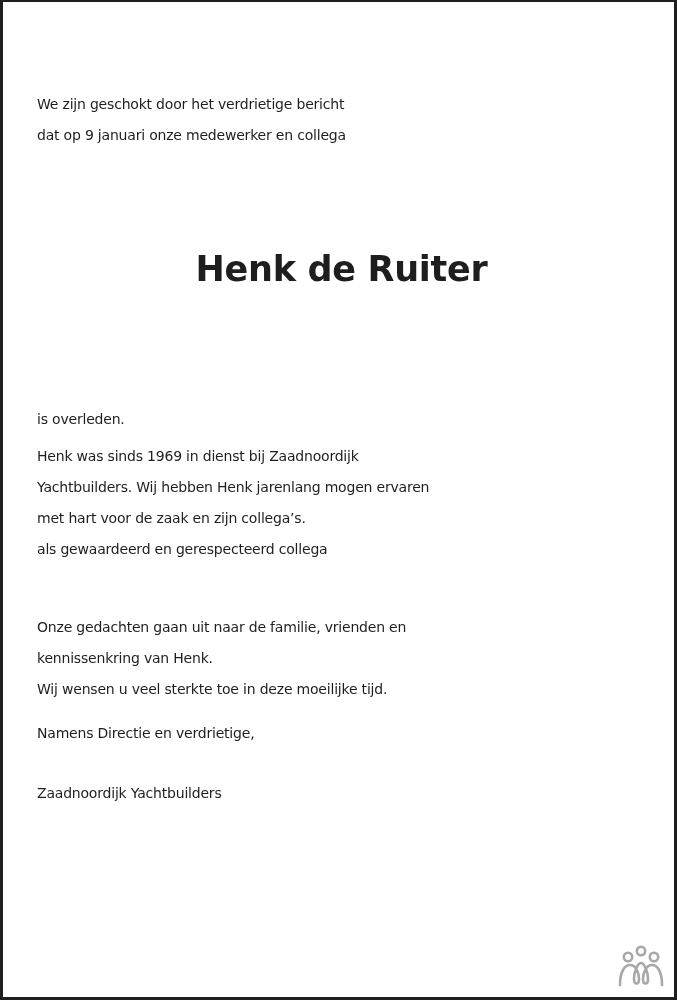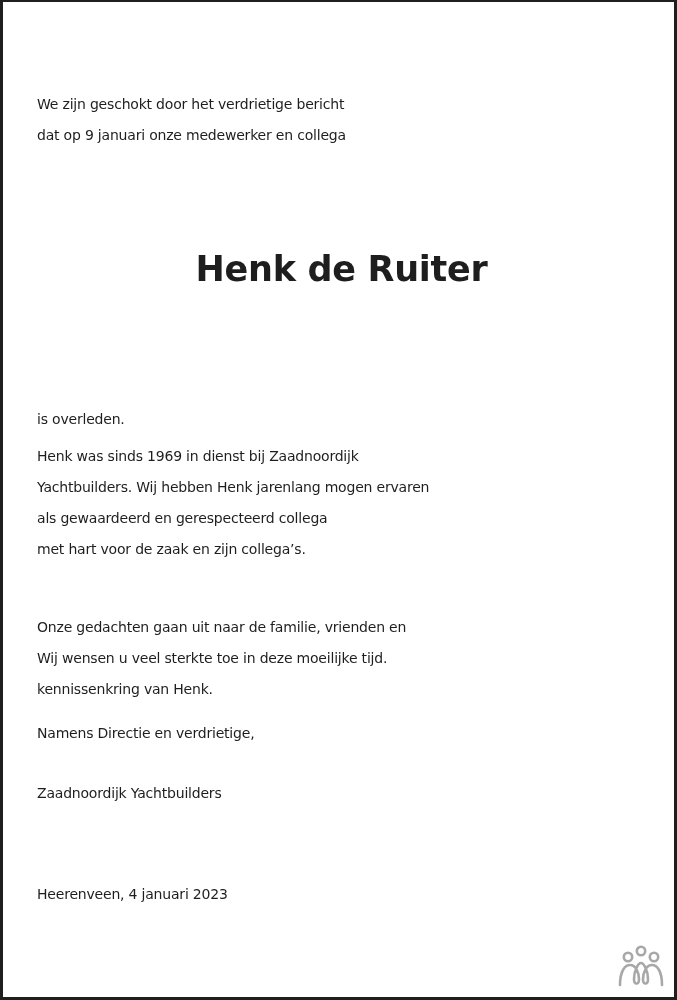--- a/index.html
+++ b/index.html
@@ -72,41 +72,38 @@
 
   <div class="name">Henk de Ruiter</div>
 
   <div class="text" style="top:378px;margin-top:24px;">
     <span class="line">is overleden.</span>
   </div>
 
   <div class="text" style="top:439px;">
     <span class="line">Henk was sinds 1969 in dienst bij Zaadnoordijk</span>
     <span class="line">Yachtbuilders. Wij hebben Henk jarenlang mogen ervaren</span>
+    <span class="line">met hart voor de zaak en zijn collega’s.</span>
     <span class="line">als gewaardeerd en gerespecteerd collega</span>
-    <span class="line">met hart voor de zaak en zijn collega’s.</span>
   </div>
 
   <div class="text" style="top:593px;margin-top:17px;">
     <span class="line">Onze gedachten gaan uit naar de familie, vrienden en</span>
+    <span class="line">kennissenkring van Henk.</span>
     <span class="line">Wij wensen u veel sterkte toe in deze moeilijke tijd.</span>
-    <span class="line">kennissenkring van Henk.</span>
   </div>
 
   <div class="text" style="top:716px;">
     <span class="line">Namens Directie en verdrietige,</span>
   </div>
 
   <div class="text" style="top:776px;">
     <span class="line">Zaadnoordijk Yachtbuilders</span>
   </div>
 
-  <div class="text" style="top:877px;">
-    <span class="line">Heerenveen, 4 januari 2023</span>
-  </div>
 
 </div>
 
 <svg class="icon" viewBox="0 0 48 42" fill="none" stroke="#a8a8a8" stroke-width="2.6" stroke-linecap="round">
   <circle cx="24" cy="6" r="4.2"></circle>
   <circle cx="11" cy="12" r="4.2"></circle>
   <circle cx="37" cy="12" r="4.2"></circle>
   <path d="M3 40 C3 26, 8 20, 13 20 C19 20, 22 28, 22 34 C22 40, 17 40, 17 34 C17 26, 21 18, 24 18 C27 18, 31 26, 31 34 C31 40, 26 40, 26 34 C26 28, 29 20, 35 20 C40 20, 45 26, 45 40"></path>
 </svg>
 

